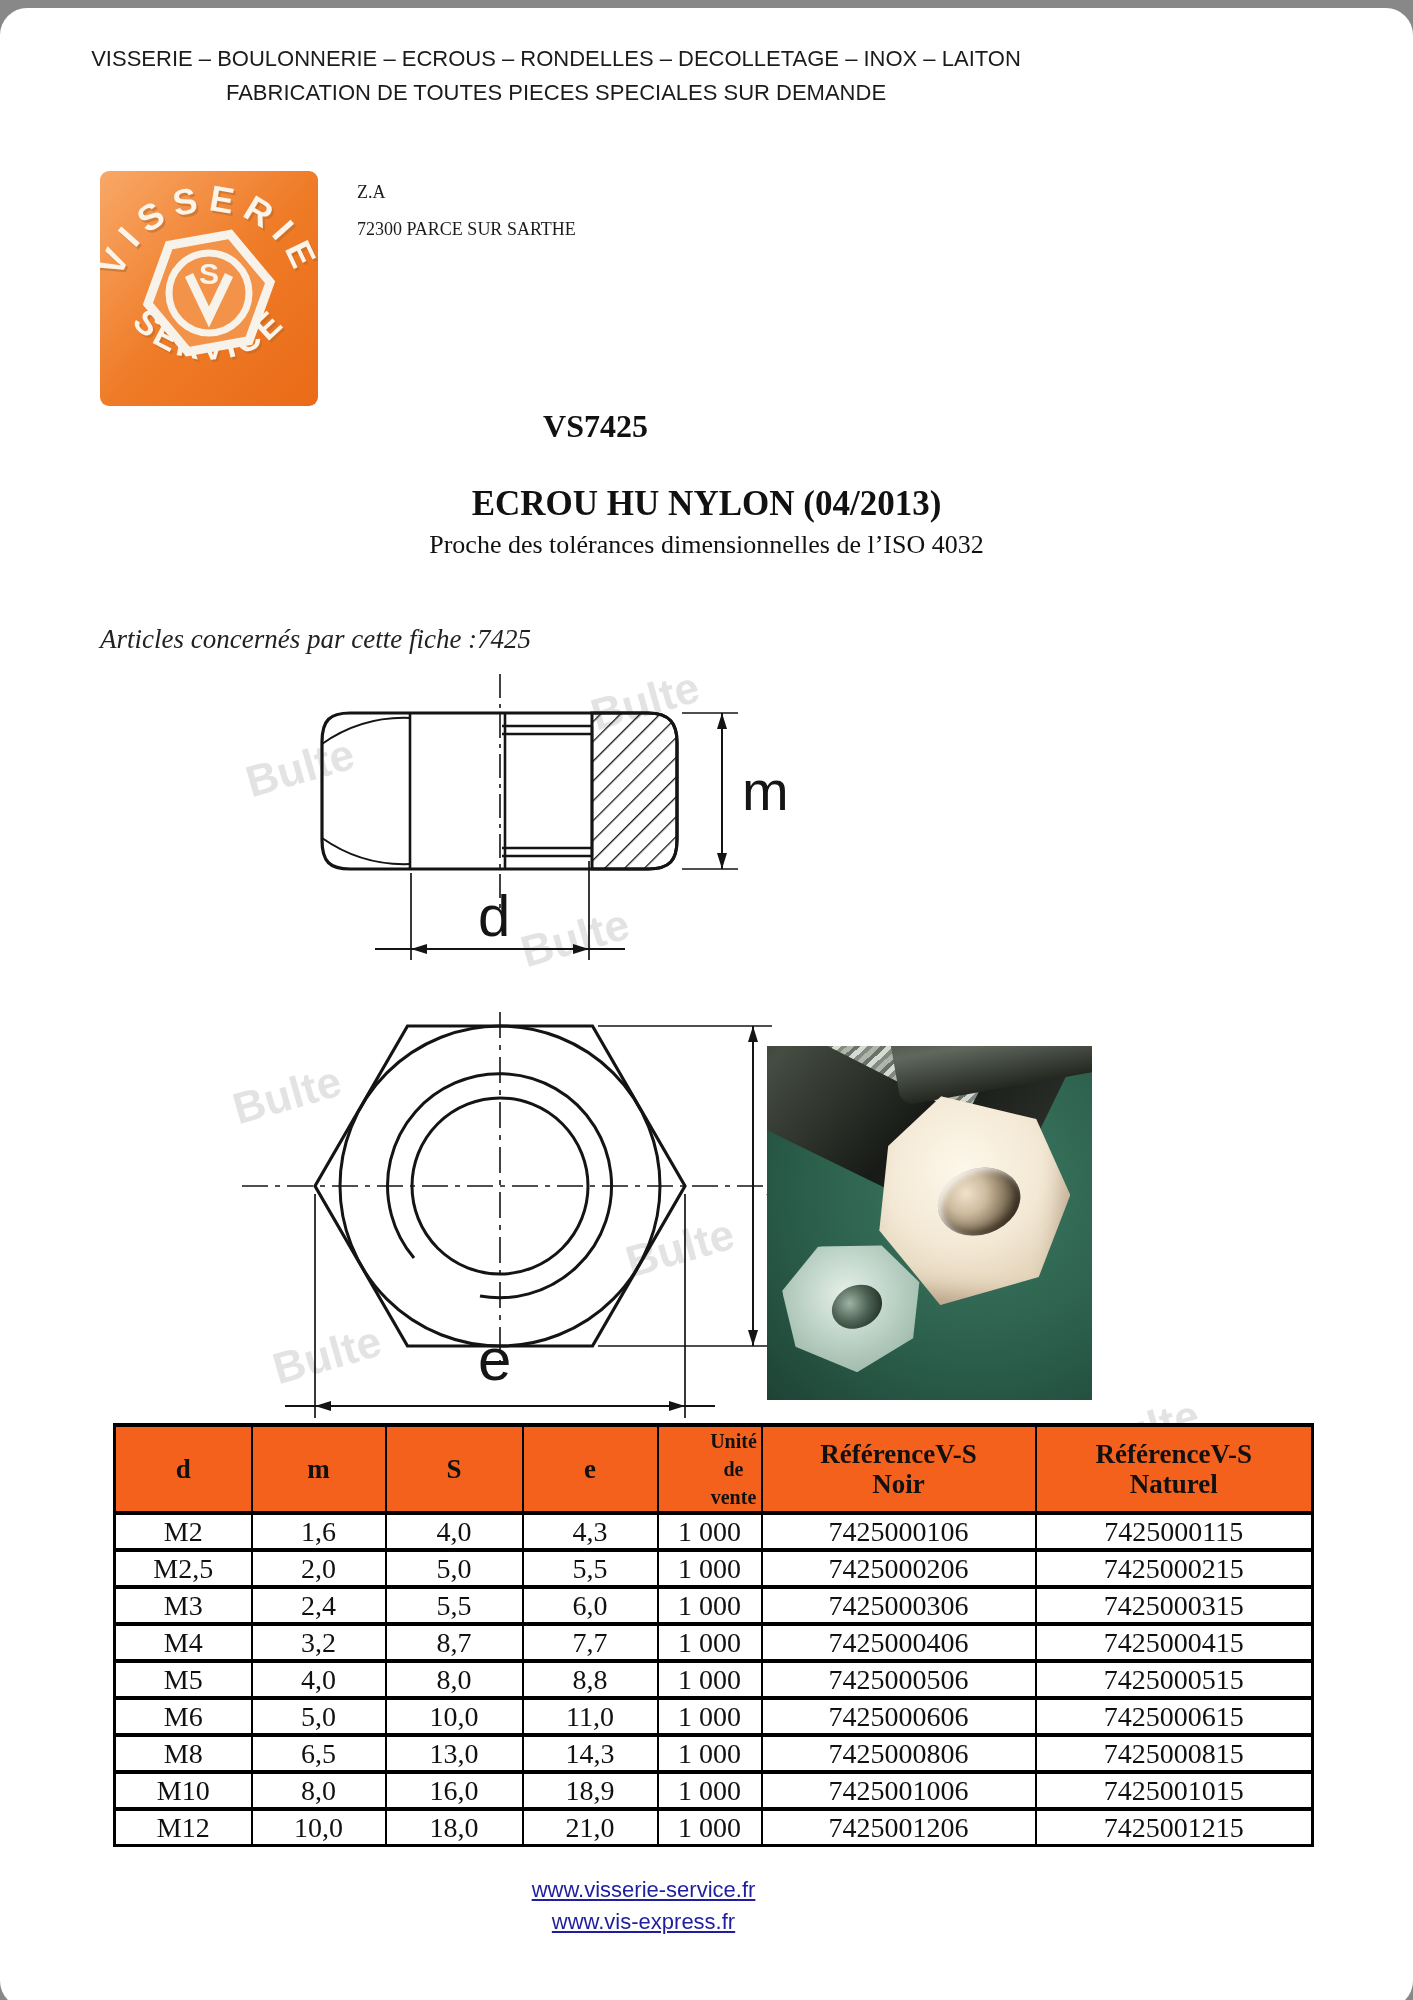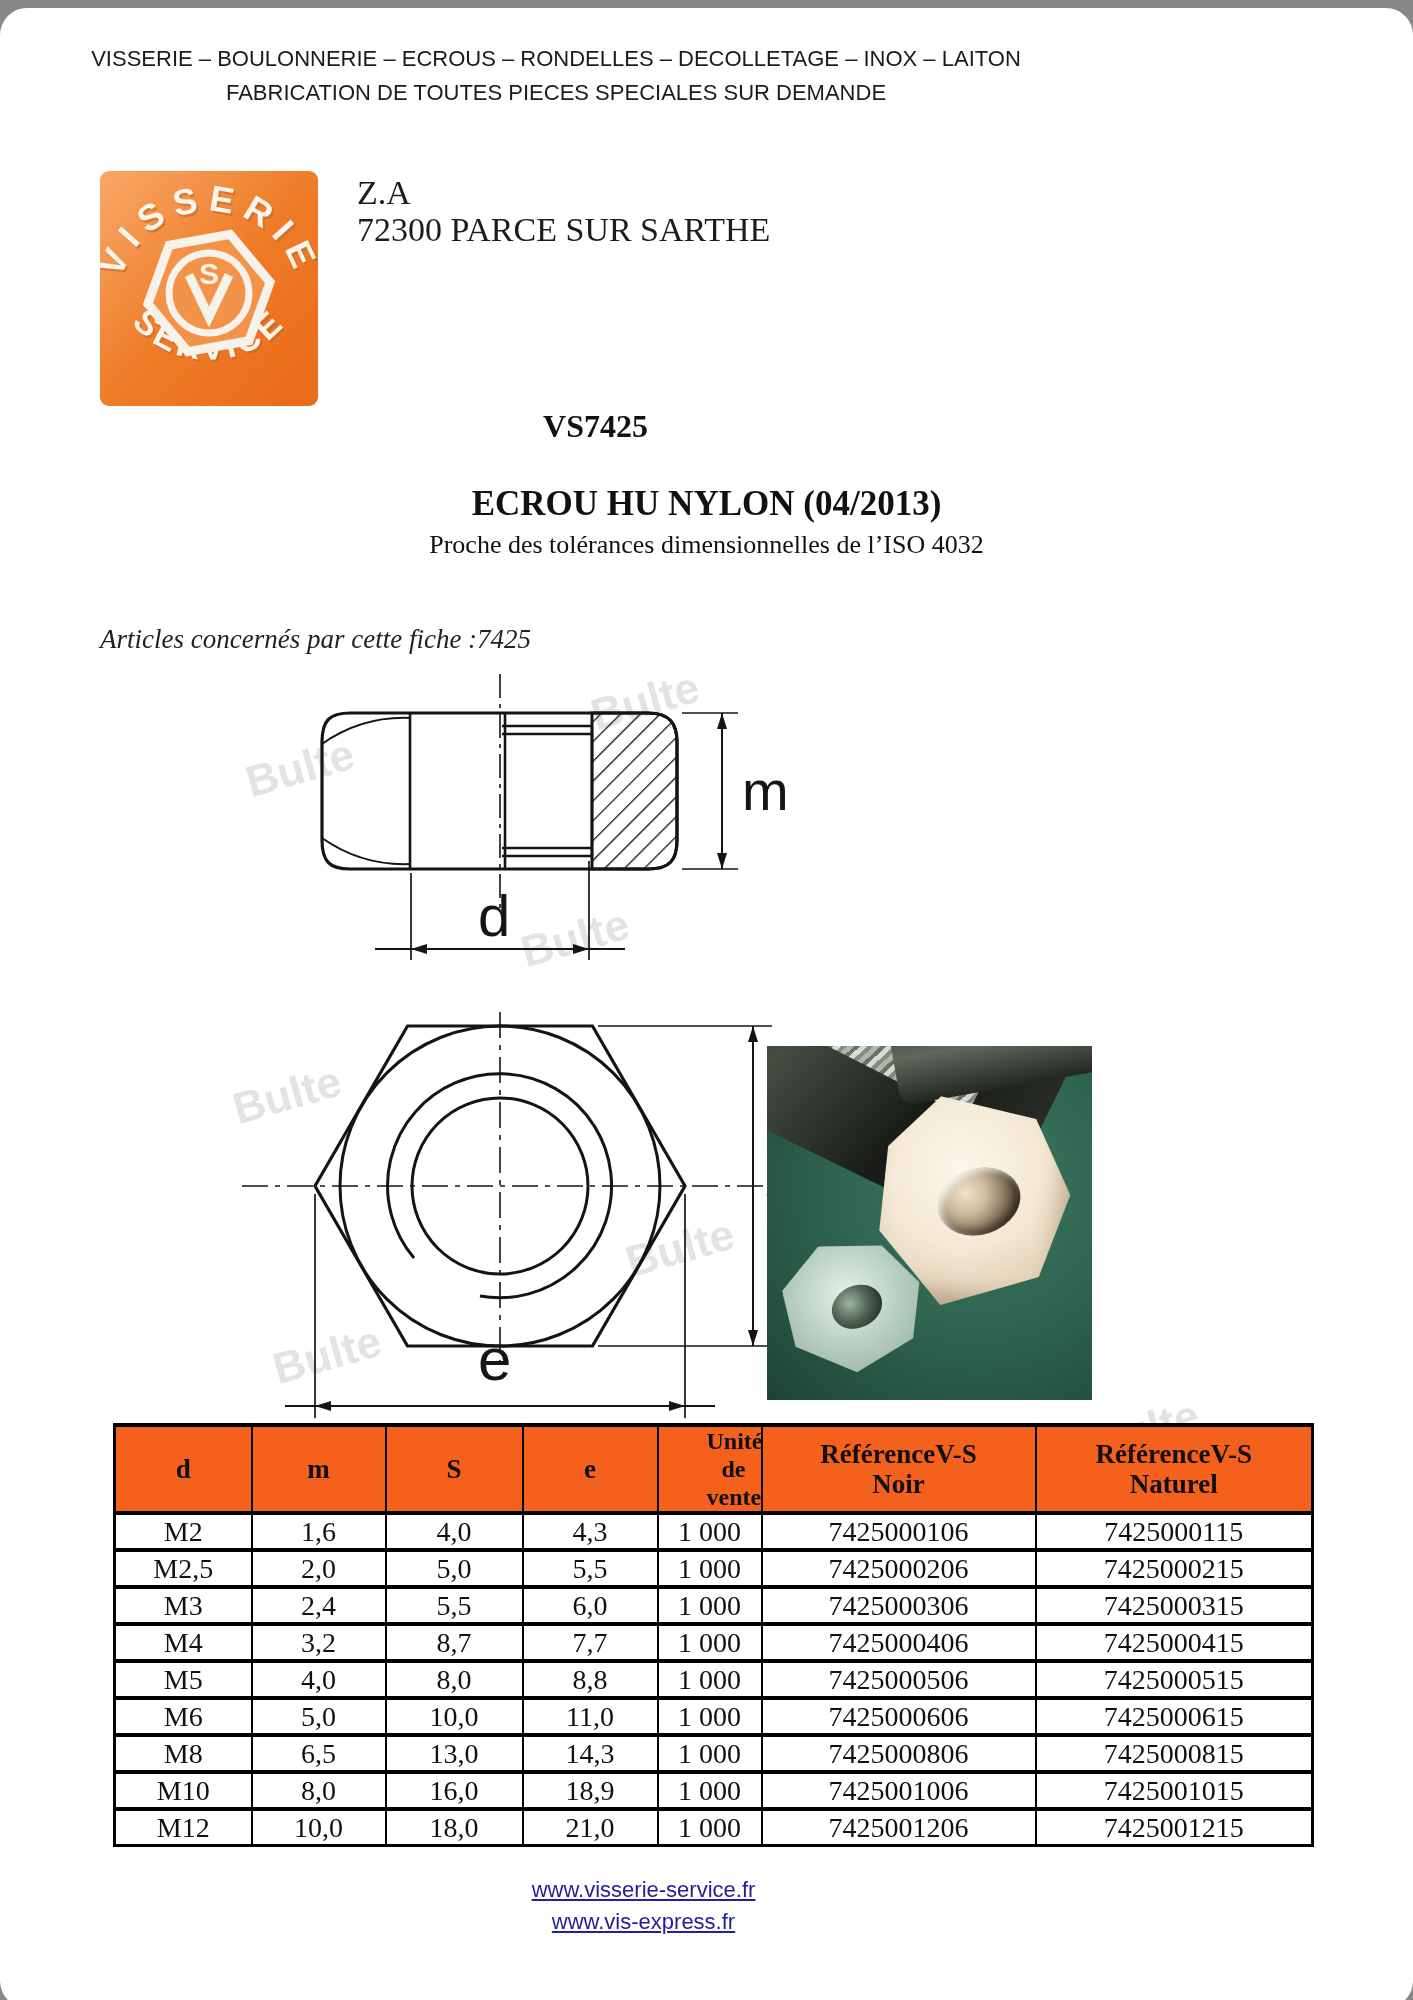--- a/index.html
+++ b/index.html
@@ -8,21 +8,21 @@
 
   
   .top-header{position:absolute;left:0;top:34px;width:1112px;text-align:center;
               font-family:"Liberation Sans",sans-serif;font-size:22px;line-height:34px;color:#1b1b1b;}
 
   
   .logo{position:absolute;left:100px;top:163px;width:218px;height:235px;}
   .logo svg{display:block;}
 
   
-  .address{position:absolute;left:357px;top:166px;font-size:34px;line-height:37px;color:#1c1c1c;}
+  .address{position:absolute;left:357px;top:166px;font-size:18px;line-height:37px;color:#1c1c1c;}
 
   
   .doc-code{position:absolute;left:0;top:400px;width:1191px;text-align:center;
             font-size:32px;font-weight:bold;}
   .doc-title{position:absolute;left:0;top:476px;width:1413px;text-align:center;
              font-size:35px;font-weight:bold;margin:0;}
   .sub1{position:absolute;left:0;top:522px;width:1413px;text-align:center;font-size:26px;}
   .sub2{position:absolute;left:0;top:554px;width:1413px;text-align:center;font-size:26px;}
   .articles{position:absolute;left:100px;top:616px;font-size:27px;font-style:italic;color:#222;}
 
@@ -59,21 +59,21 @@
   .nut-trans-hole{position:absolute;left:46px;top:44px;width:52px;height:42px;transform:rotate(-18deg);border-radius:50%;
          background:radial-gradient(circle at 40% 35%, #9fb3a4 0%, #4e6354 45%, #243228 80%);}
 
   
   .spec-wrap{position:absolute;left:113px;top:1415px;z-index:2;}
   table.spec{border-collapse:collapse;border:3px solid #000;table-layout:fixed;width:1198px;}
   table.spec tr{border-top:4px solid #000;}
   table.spec th,table.spec td{border-left:2px solid #000;border-right:2px solid #000;
         text-align:center;vertical-align:middle;padding:0;}
   table.spec th{background:var(--accent,#f4611d);height:66px;font-size:27px;font-weight:bold;line-height:30px;}
-  table.spec th.small{font-size:24px;line-height:28px;padding-left:48px;}
+  table.spec th.small{font-size:20px;line-height:28px;padding-left:48px;}
   table.spec td{height:33px;font-size:28px;}
 
   
   .footer{position:absolute;left:0;top:1866px;width:1287px;text-align:center;
           font-family:"Liberation Sans",sans-serif;font-size:22px;line-height:32px;}
   .footer a{color:var(--link,#1f1f9e);text-decoration:underline;cursor:pointer;display:block;}
 </style>
 </head>
 <body>
 

